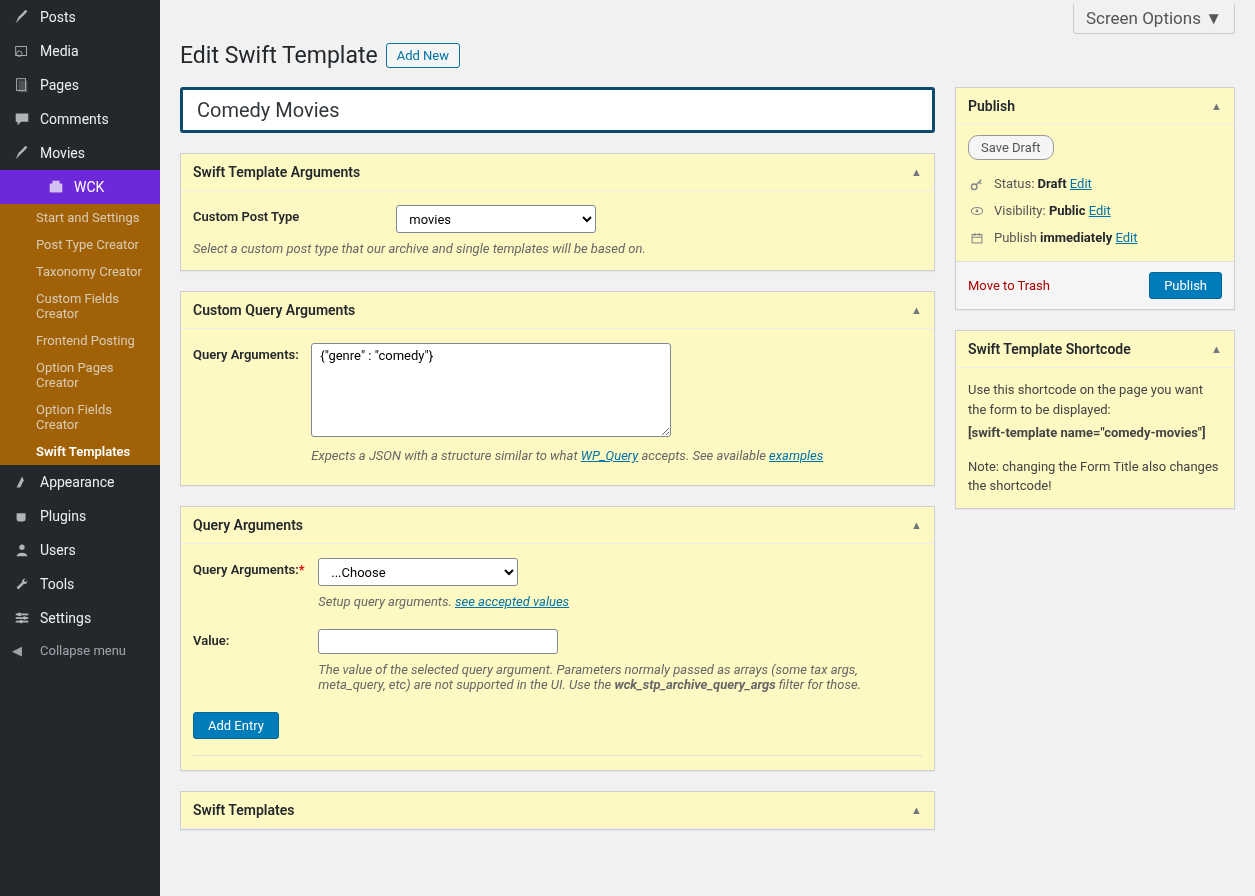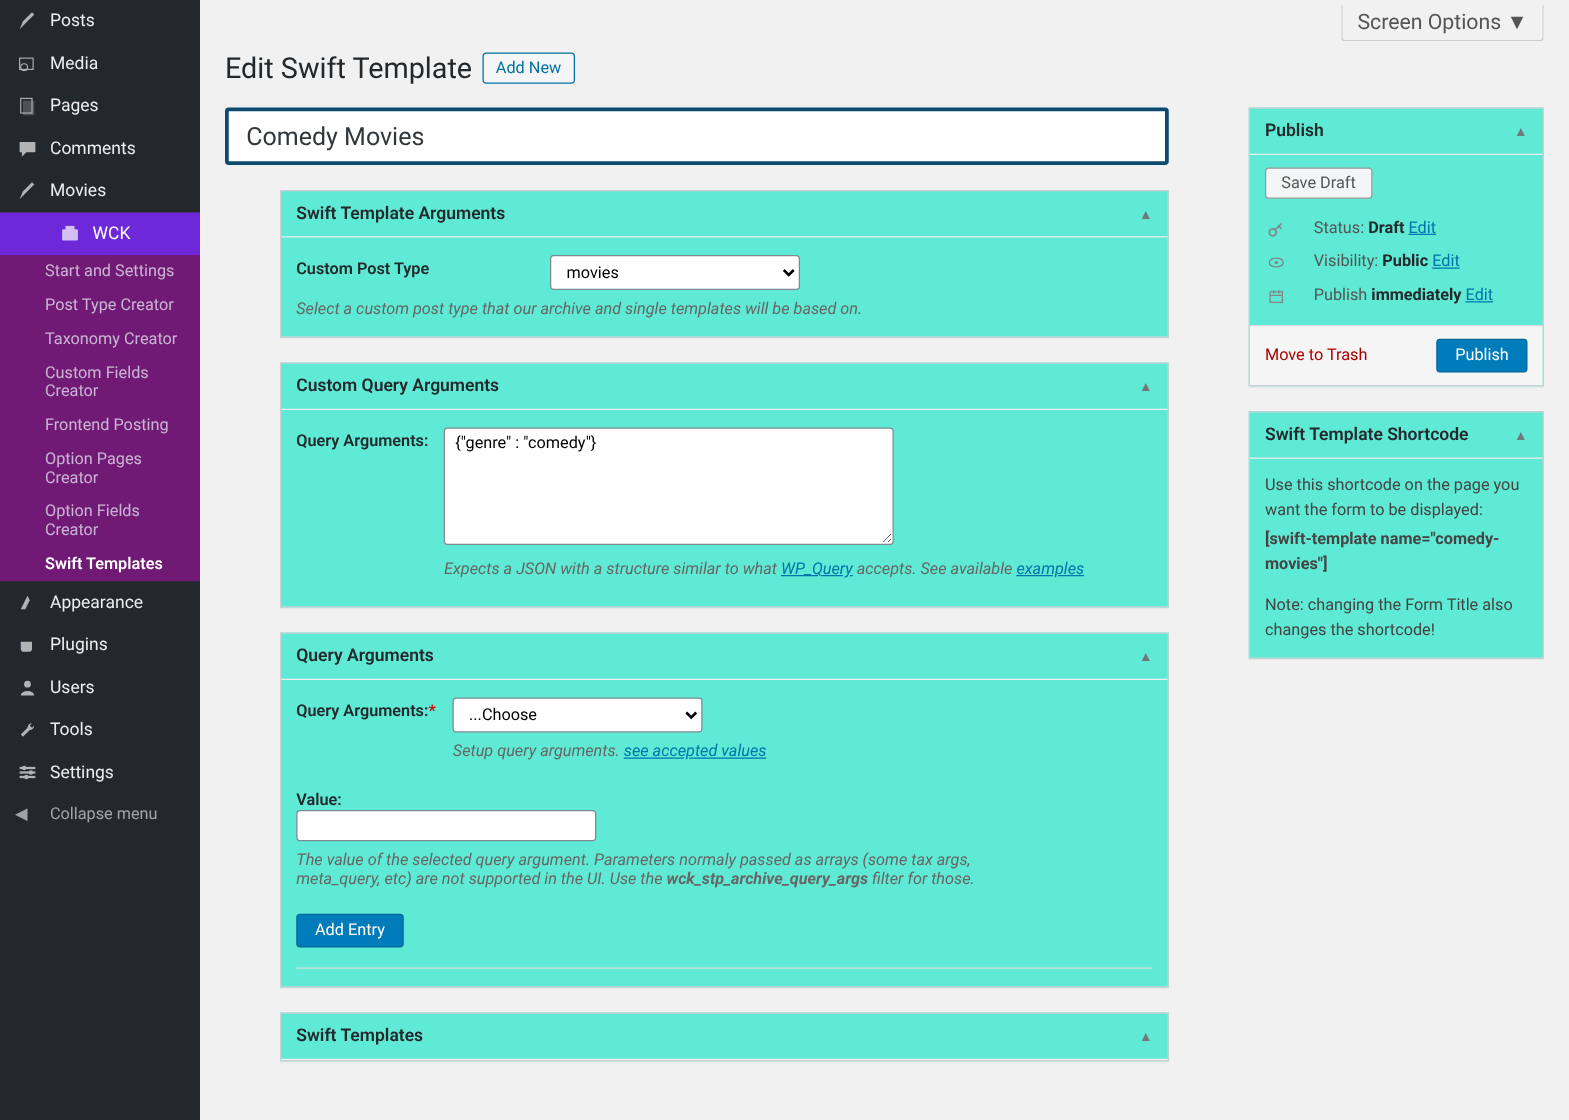--- a/index.html
+++ b/index.html
@@ -3,54 +3,54 @@
 <meta charset="utf-8">
 <style>
 * { box-sizing: border-box; margin: 0; padding: 0; }
 body { font-family: -apple-system, BlinkMacSystemFont, "Segoe UI", Roboto, sans-serif; font-size: 13px; color: #444; background: #f1f1f1; }
 #wpwrap { display: flex; min-height: 100vh; }
 #adminmenu { width: 160px; background: #23282d; color: #eee; flex-shrink: 0; }
 .menu-item { display: flex; align-items: center; padding: 8px 12px; color: #eee; cursor: pointer; font-size: 14px; }
 .menu-item .icon { width: 20px; margin-right: 8px; opacity: 0.7; display: flex; align-items: center; justify-content: center; }
 .menu-item.current { background: #6d28d9; color: #fff; position: relative; padding-left: 46px; }
 .menu-item.current::after { content: ''; position: absolute; right: -8px; top: 50%; transform: translateY(-50%); border: 8px solid transparent; border-right-color: #f1f1f1; }
-.submenu { background: #701a75; }
+.submenu { background: #a16207; }
 .submenu-item { padding: 6px 12px 6px 36px; color: rgba(240,245,250,0.7); font-size: 13px; cursor: pointer; }
 .submenu-item.current { color: #fff; font-weight: 600; }
 .collapse { display: flex; align-items: center; padding: 8px 12px; color: rgba(240,245,250,0.6); cursor: pointer; font-size: 13px; }
 .collapse .icon { width: 20px; margin-right: 8px; }
 #wpbody { flex: 1; padding: 0 20px 40px 20px; }
 #topbar { display: flex; justify-content: flex-end; padding: 4px 0; }
 #screen-options { background: #f1f1f1; border: 1px solid #ccc; border-top: none; border-radius: 0 0 3px 3px; padding: 4px 12px; color: #555; cursor: pointer; font-size: 17px; }
 .heading { display: flex; align-items: center; gap: 8px; margin: 4px 0 18px 0; }
 .heading h1 { font-size: 23px; font-weight: 400; color: #23282d; }
 .page-title-action { border: 1px solid #0071a1; color: #0071a1; background: #f3f5f6; padding: 4px 10px; border-radius: 3px; font-size: 13px; cursor: pointer; }
 .columns { display: flex; gap: 20px; }
 .col-main { flex: 1; min-width: 0; }
 .col-side { width: 280px; flex-shrink: 0; }
 #title { width: 100%; padding: 8px 14px; font-size: 20px; background: #fff; border: 3px solid #0c4a6e; margin-bottom: 20px; color: #32373c; }
-.postbox { background: #5eead4; border: 1px solid #ccd0d4; box-shadow: 0 1px 1px rgba(0,0,0,.04); margin-bottom: 20px; margin-left: 44px; }
+.postbox { background: #fef9c3; border: 1px solid #ccd0d4; box-shadow: 0 1px 1px rgba(0,0,0,.04); margin-bottom: 20px; }
 .postbox .hndle { display: flex; justify-content: space-between; align-items: center; padding: 10px 12px; border-bottom: 1px solid #eee; font-size: 14px; font-weight: 600; color: #23282d; cursor: pointer; }
 .toggle-indicator { color: #72777c; font-size: 11px; }
 .inside { padding: 14px 12px; }
 .field-row { margin-bottom: 8px; }
 .field-label { display: inline-block; width: 200px; vertical-align: top; font-weight: 600; color: #23282d; font-size: 13px; padding-top: 4px; }
 .field-input { display: inline-block; vertical-align: top; }
 select, input[type="text"], textarea { border: 1px solid #7e8993; border-radius: 3px; padding: 4px 8px; font-size: 13px; background: #fff; font-family: inherit; }
 select { min-width: 200px; height: 28px; }
 textarea { width: 360px; height: 94px; resize: both; }
 .desc { font-style: italic; color: #666; font-size: 13px; margin-top: 6px; }
 .desc-below { font-style: italic; color: #666; font-size: 13px; margin-top: 8px; }
 .link { color: #0073aa; text-decoration: underline; cursor: pointer; }
 .required { color: #d00; }
 .button { display: inline-block; border: 1px solid #7e8993; background: #f3f5f6; color: #0071a1; padding: 4px 12px; border-radius: 3px; cursor: pointer; font-size: 13px; }
 .button-primary { background: #007cba; border-color: #006799; color: #fff; padding: 5px 14px; }
-.button-secondary { background: #f3f5f6; border-color: #999; color: #555; }
+.button-secondary { background: #f3f5f6; border-color: #999; color: #555; border-radius: 10px; }
 .publish-section { padding: 10px 12px; }
-.publish-row { display: flex; align-items: center; gap: 21px; padding: 6px 0; font-size: 13px; color: #555; }
+.publish-row { display: flex; align-items: center; gap: 8px; padding: 6px 0; font-size: 13px; color: #555; }
 .publish-row .picon { width: 18px; color: #82878c; display: flex; justify-content: center; }
 .publish-row b { color: #23282d; }
 .publish-actions { display: flex; justify-content: space-between; align-items: center; padding: 10px 12px; border-top: 1px solid #ddd; background: #f5f5f5; }
 .trash { color: #a00; cursor: pointer; font-size: 13px; }
 .shortcode-inside { padding: 12px; font-size: 13px; color: #444; line-height: 1.5; }
 hr.divider { border: none; border-top: 1px solid #ddd; margin: 16px 0 0 0; }
 </style>
 </head>
 <body>
 

